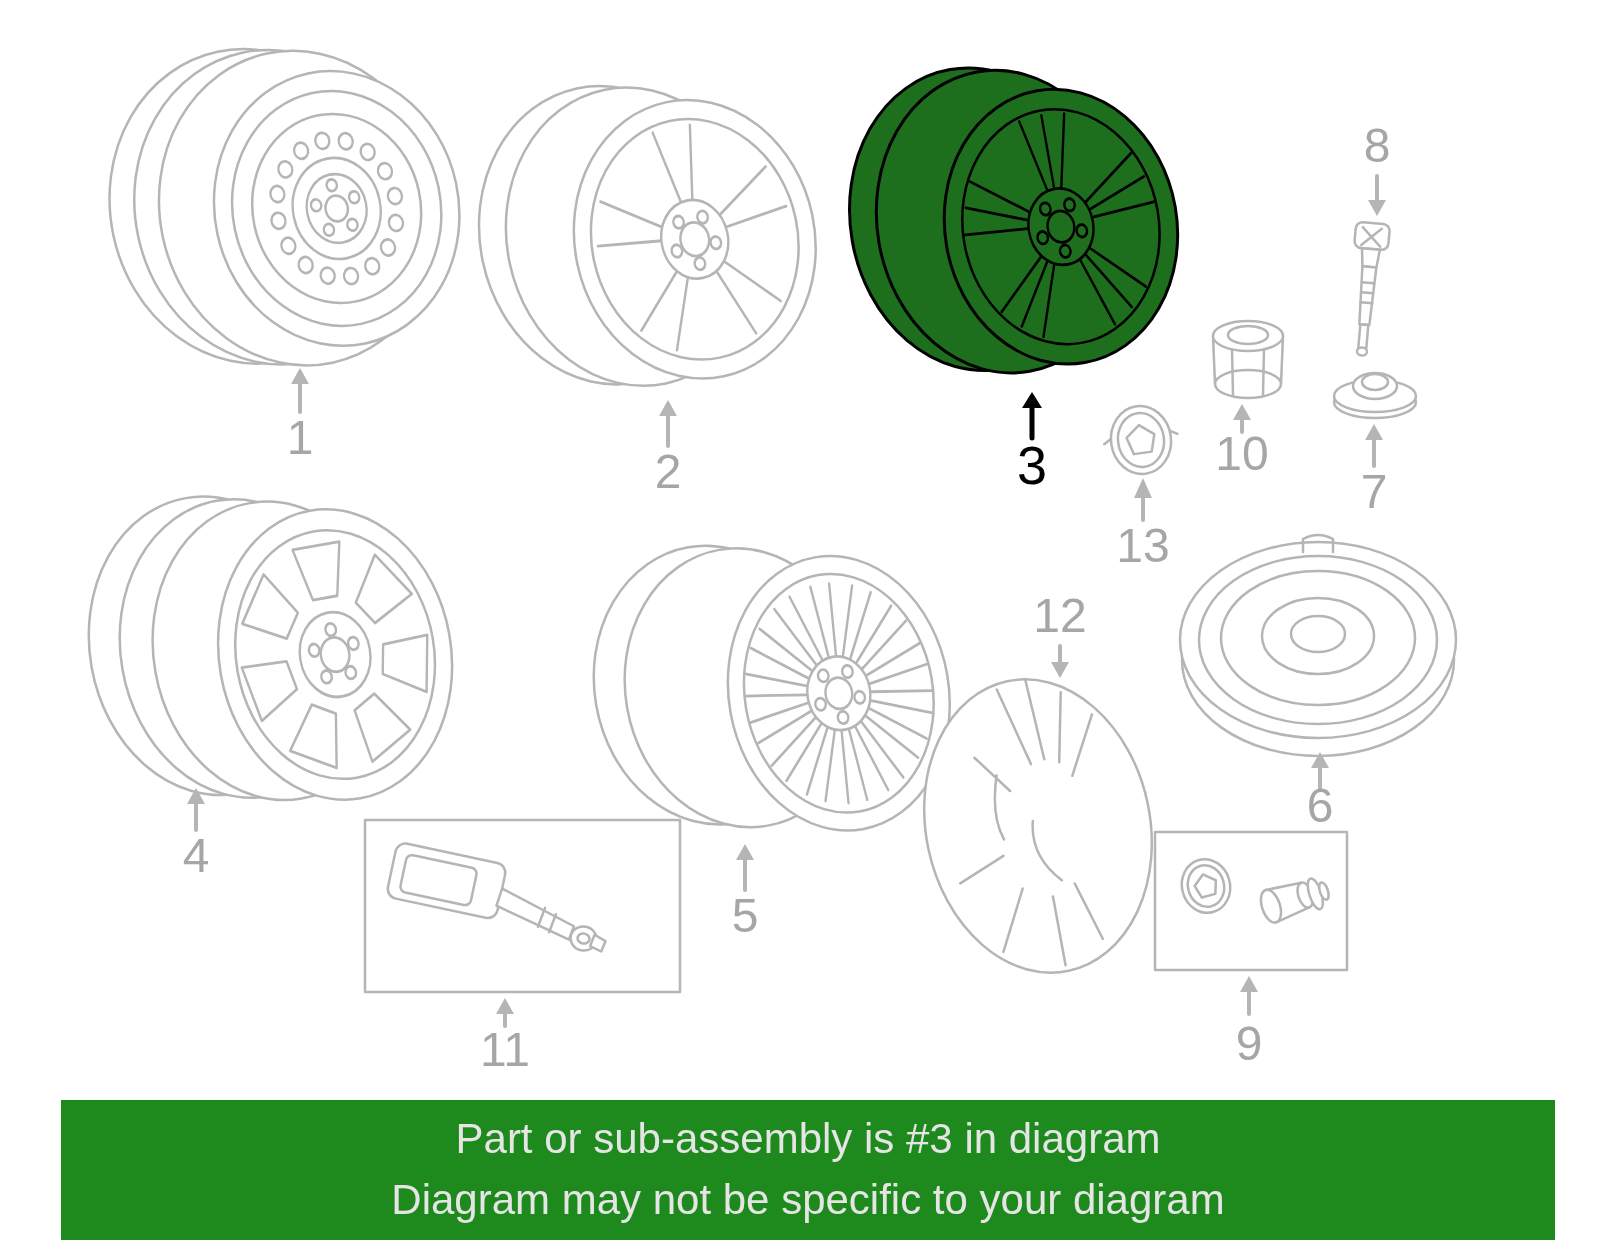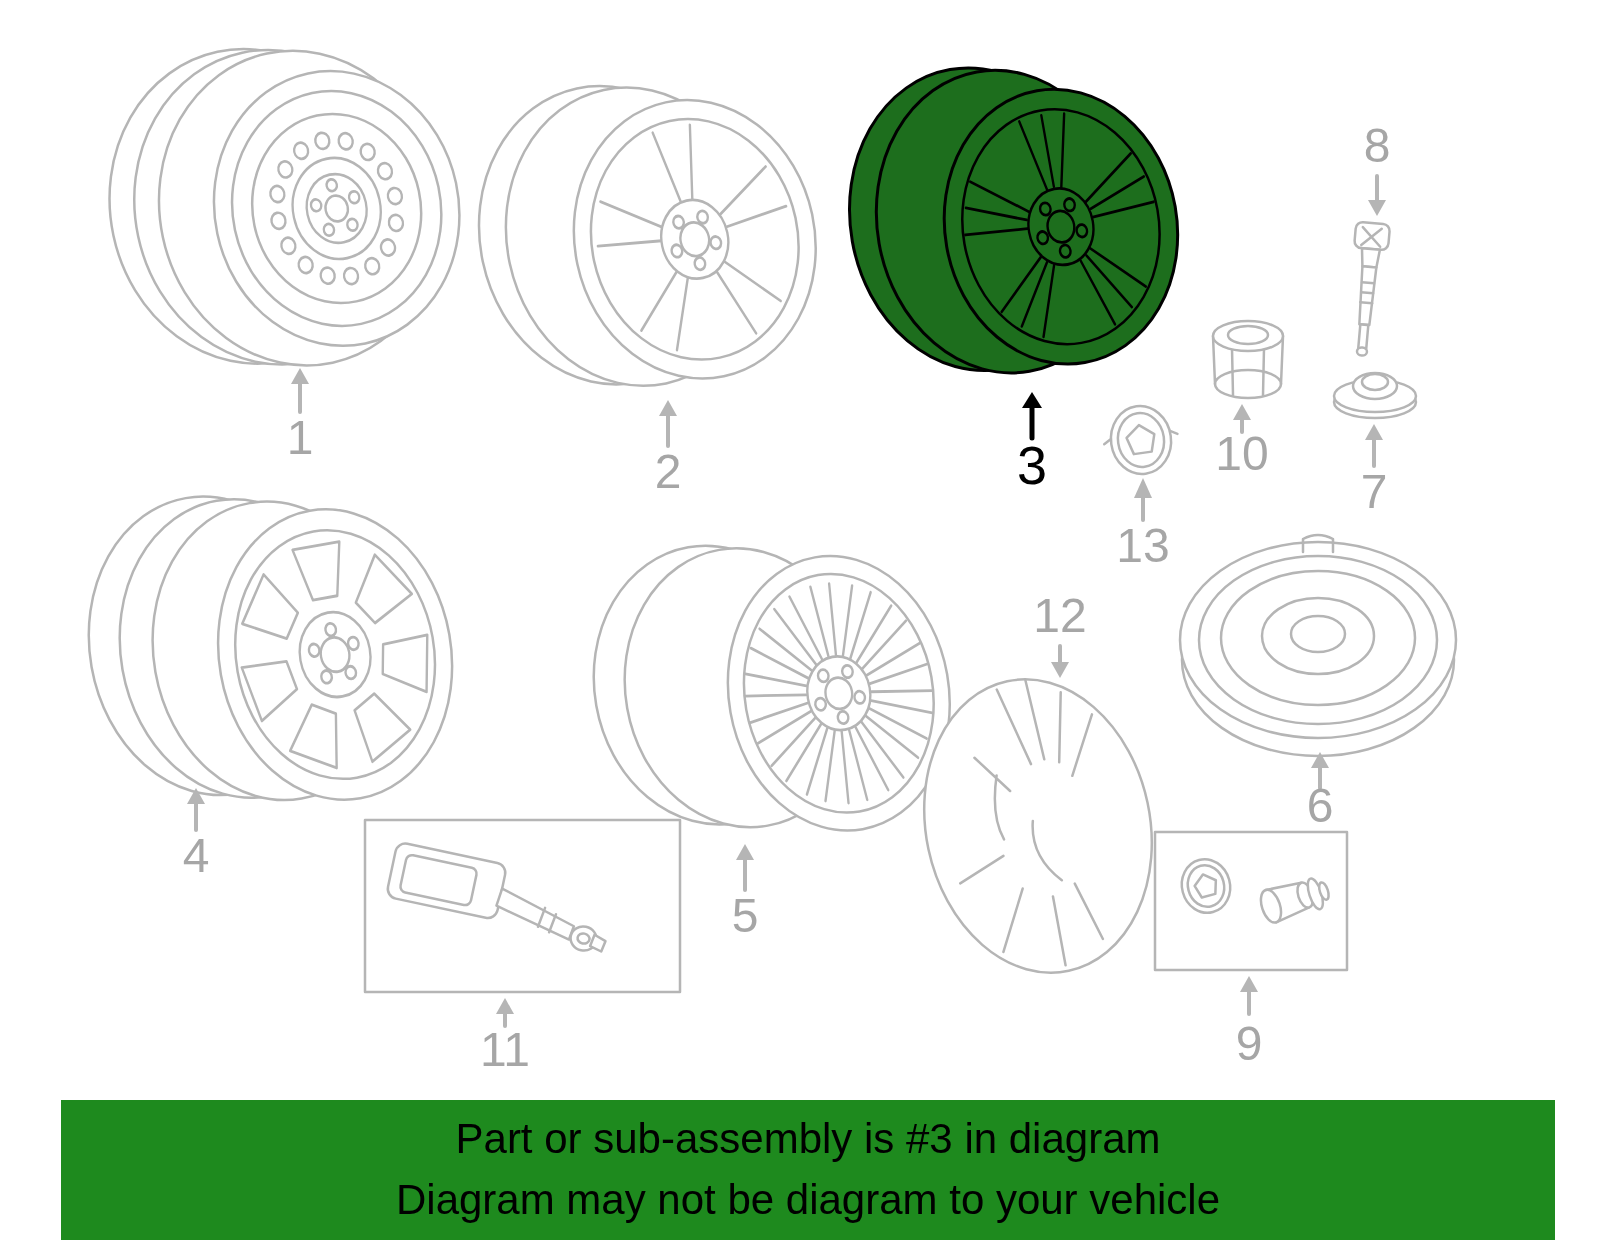--- a/index.html
+++ b/index.html
@@ -1,20 +1,20 @@
 <!DOCTYPE html>
 <html><head>
 <meta charset="utf-8">
 <style>
   html,body{margin:0;padding:0;background:#fff;}
   .stage{position:relative;width:1600px;height:1249px;background:#fff;overflow:hidden;
          font-family:"Liberation Sans", sans-serif;}
   .stage > svg{position:absolute;left:0;top:0;}
   .banner{position:absolute;left:61px;right:45px;top:1100px;height:140px;background:#1e8a1e;
-          display:flex;flex-direction:column;align-items:center;justify-content:center;color:#000000;}
+          display:flex;flex-direction:column;align-items:center;justify-content:center;color:#e5e5e5;}
   .banner div{font-size:42px;line-height:1.45;white-space:nowrap;}
   text{font-family:"Liberation Sans", sans-serif;}
   .num{font-size:48px;fill:#a6a6a6;}
   .num-hl{font-size:54px;fill:#000000;}
 </style>
 </head>
 <body>
 
 <div class="stage">
 
@@ -305,16 +305,16 @@
     <text class="num" x="1249" y="1060">9</text>
     <text class="num" x="1242" y="470">10</text>
     <text class="num" x="505" y="1066">11</text>
     <text class="num" x="1060" y="632">12</text>
     <text class="num" x="1143" y="562">13</text>
   </g>
 </svg>
 
 <div class="banner">
   <div>Part or sub-assembly is #3 in diagram</div>
-  <div>Diagram may not be diagram to your vehicle</div>
+  <div>Diagram may not be specific to your diagram</div>
 </div>
 
 </div>
 
 </body></html>

